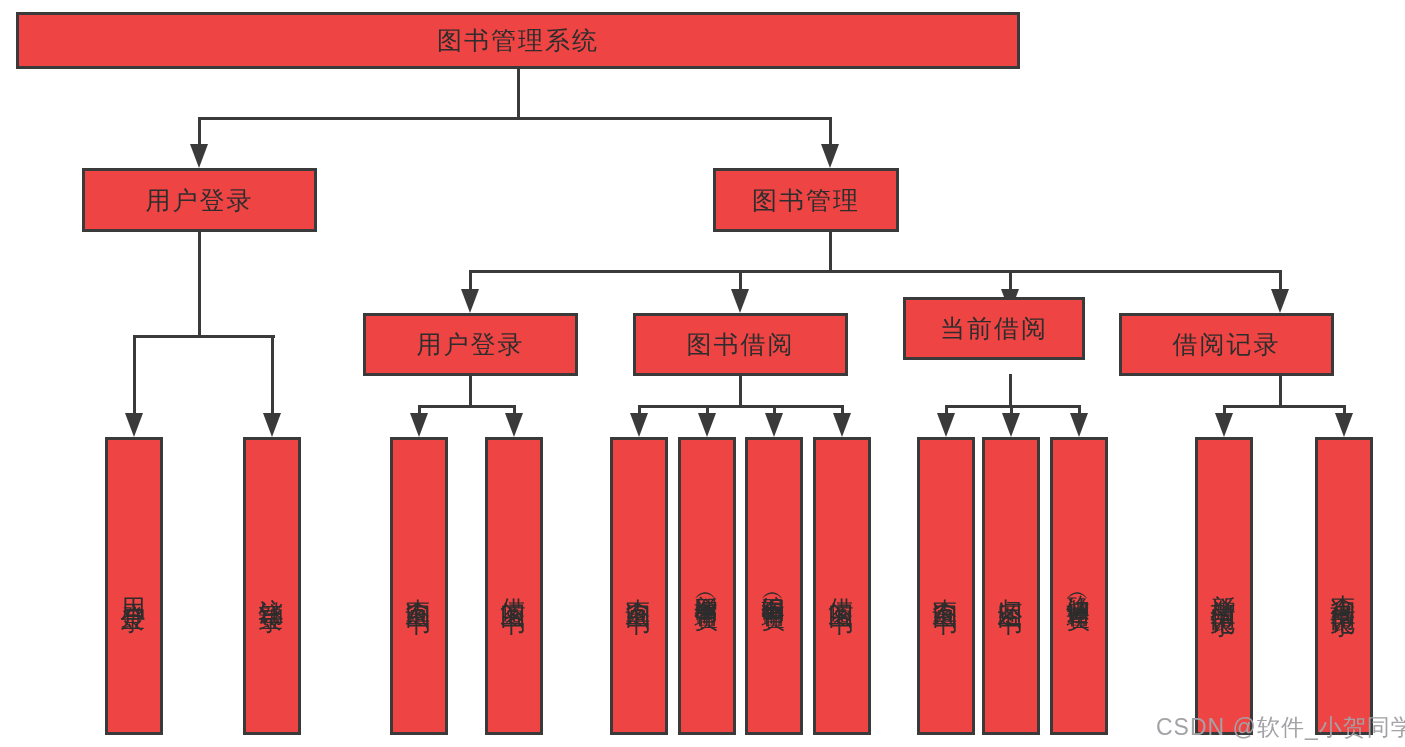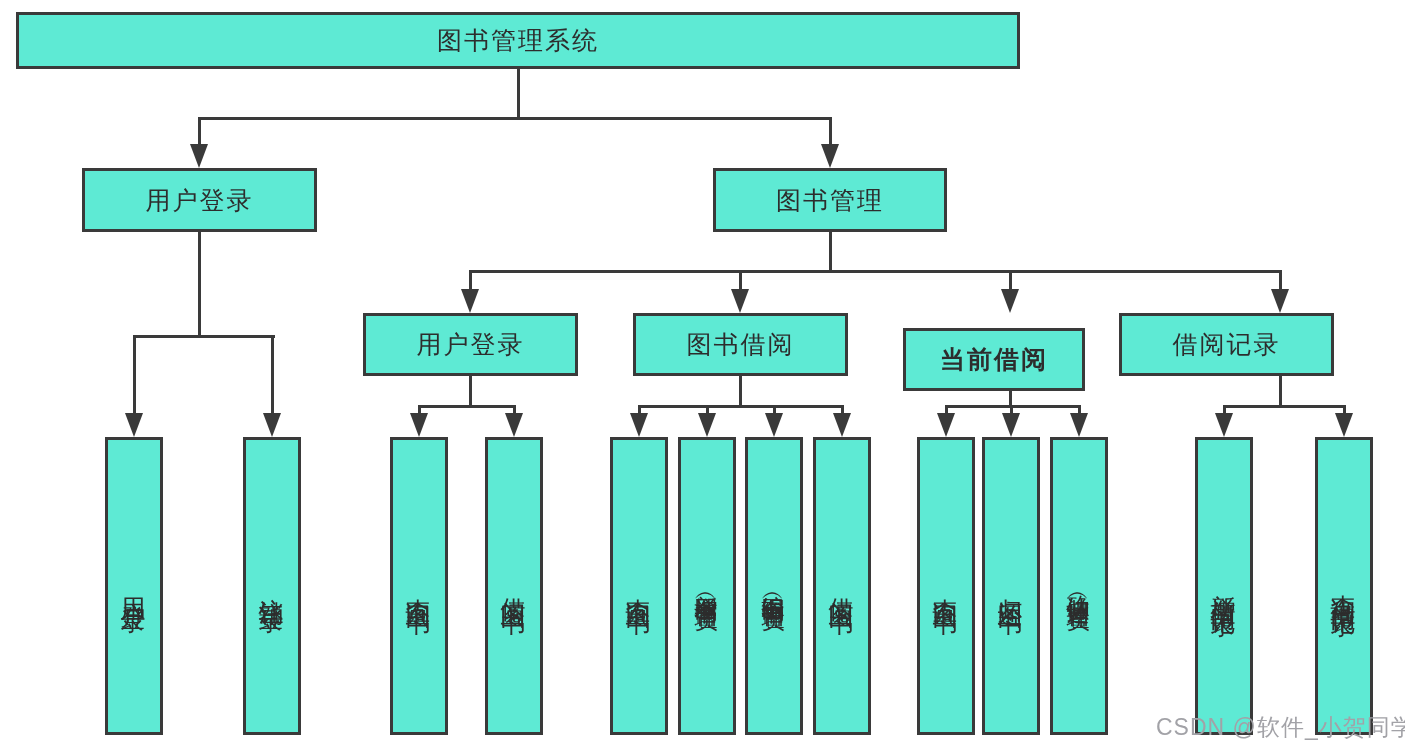--- a/index.html
+++ b/index.html
@@ -1,21 +1,21 @@
 <!DOCTYPE html>
 <html><head>
 <meta charset="utf-8">
 <style>
   html,body{margin:0;padding:0;background:#ffffff;}
   #stage{
     position:relative;width:1405px;height:747px;background:#ffffff;overflow:hidden;
     font-family:"Liberation Sans","DejaVu Sans",sans-serif;color:#2d2d2d;
   }
   .box{
-    position:absolute;box-sizing:border-box;border:3px solid #3a3a3a;background:#5eead4;
+    position:absolute;box-sizing:border-box;border:3px solid #3a3a3a;background:#ef4444;
     display:flex;align-items:center;justify-content:center;
     font-size:25px;letter-spacing:2px;color:#2d2d2d;z-index:2;
   }
   .vbox{
     writing-mode:vertical-rl;text-orientation:mixed;letter-spacing:4px;
   }
   .vl{position:absolute;width:3px;background:#3a3a3a;z-index:1;}
   .hl{position:absolute;height:3px;background:#3a3a3a;z-index:1;}
   .ar{
     position:absolute;width:0;height:0;z-index:1;
@@ -39,21 +39,21 @@
   <div class="vl" style="left:517px;top:67px;height:52px;"></div>
   <div class="hl" style="left:198px;top:117px;width:634px;"></div>
   <div class="vl" style="left:198px;top:117px;height:29px;"></div>
   <div class="ar" style="left:190px;top:144px;"></div>
   <div class="vl" style="left:829px;top:117px;height:29px;"></div>
   <div class="ar" style="left:821px;top:144px;"></div>
 
   <div class="box" style="left:82px;top:168px;width:235px;height:64px;">
     <span>用户登录</span>
   </div>
-  <div class="box" style="left:713px;top:168px;width:234px;height:64px;text-align:right;">
+  <div class="box" style="left:713px;top:168px;width:186px;height:64px;text-align:right;">
     <span>图书管理</span>
   </div>
 
   <div class="vl" style="left:198px;top:232px;height:106px;"></div>
   <div class="hl" style="left:133px;top:335px;width:142px;"></div>
   <div class="vl" style="left:133px;top:335px;height:80px;"></div>
   <div class="ar" style="left:125px;top:413px;"></div>
   <div class="vl" style="left:271px;top:335px;height:80px;"></div>
   <div class="ar" style="left:263px;top:413px;"></div>
 
@@ -67,21 +67,21 @@
   <div class="ar" style="left:1001px;top:289px;"></div>
   <div class="vl" style="left:1279px;top:270px;height:21px;"></div>
   <div class="ar" style="left:1271px;top:289px;"></div>
 
   <div class="box" style="left:363px;top:313px;width:215px;height:63px;">
     <span>用户登录</span>
   </div>
   <div class="box" style="left:633px;top:313px;width:215px;height:63px;">
     <span>图书借阅</span>
   </div>
-  <div class="box" style="left:903px;top:328px;width:182px;height:63px;font-weight:bold;">
+  <div class="box" style="left:903px;top:297px;width:182px;height:63px;">
     <span>当前借阅</span>
   </div>
   <div class="box" style="left:1119px;top:313px;width:215px;height:63px;">
     <span>借阅记录</span>
   </div>
 
   <div class="vl" style="left:469px;top:374px;height:33px;"></div>
   <div class="hl" style="left:418px;top:405px;width:98px;"></div>
   <div class="vl" style="left:418px;top:405px;height:10px;"></div>
   <div class="ar" style="left:410px;top:413px;"></div>

